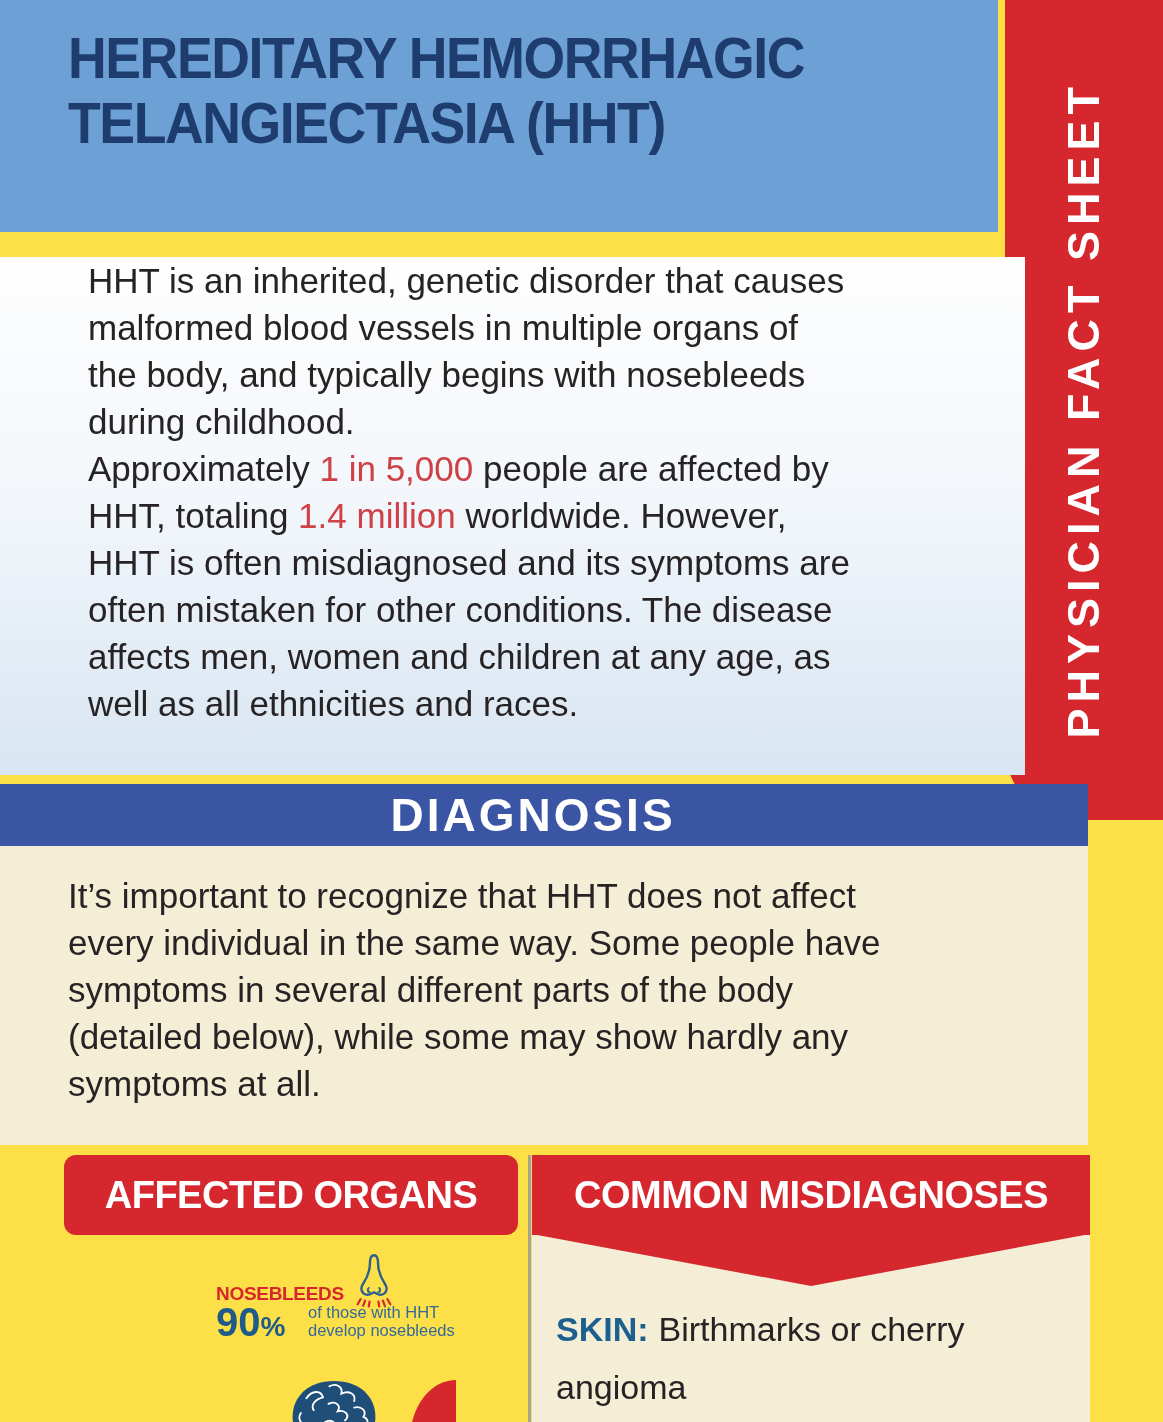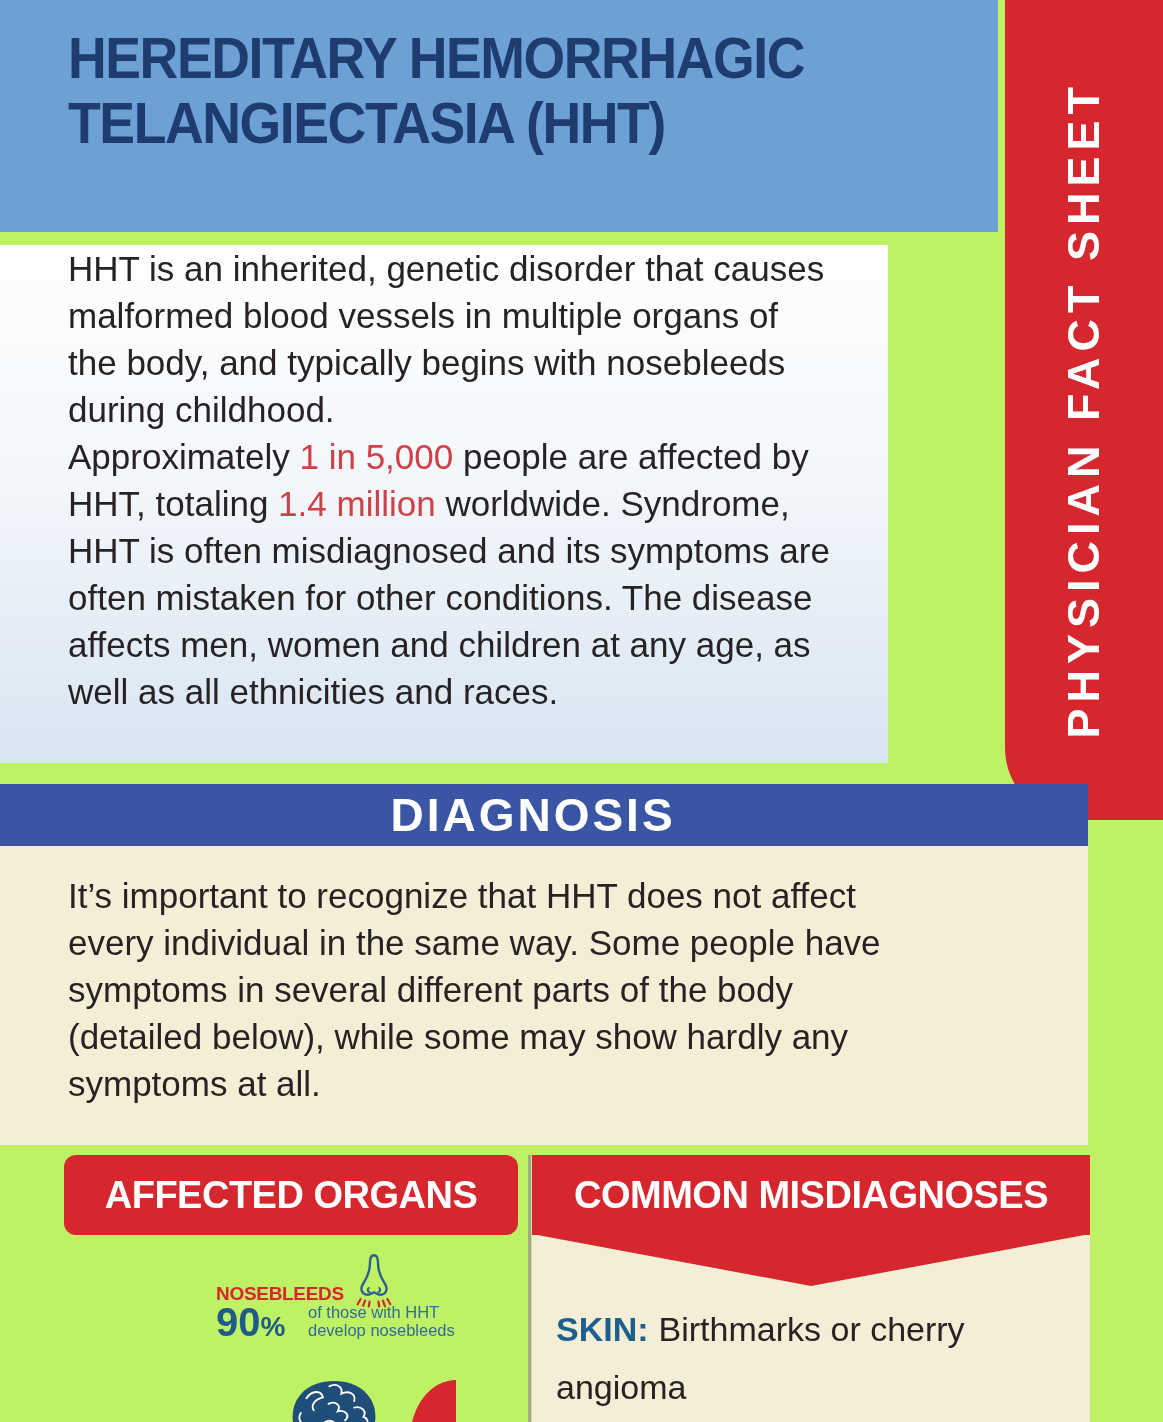--- a/index.html
+++ b/index.html
@@ -1,20 +1,20 @@
 <!DOCTYPE html>
 <html><head>
 <meta charset="utf-8">
 <style>
   html,body{margin:0;padding:0;background:#fff;}
   .page{
     position:relative;
     width:1163px;height:1422px;
     overflow:hidden;
-    background:#bef264;
+    background:#fde047;
     font-family:"Liberation Sans","DejaVu Sans",sans-serif;
   }
   
   .header-blue{
     position:absolute;left:0;top:0;width:998px;height:232px;
     background:#6DA1D6;
   }
   .page-title{
     position:absolute;left:68px;top:26px;
     font-size:57px;font-weight:700;line-height:65px;
@@ -36,22 +36,23 @@
     display:flex;align-items:center;justify-content:center;
   }
   .ribbon-label{
     writing-mode:vertical-rl;
     transform:rotate(180deg);
     color:#fff;font-size:45px;font-weight:700;letter-spacing:6px;
     white-space:nowrap;
   }
   
   .intro-panel{
-    position:absolute;left:0;top:245px;width:888px;height:518px;
+    position:absolute;left:0;top:257px;width:1005px;height:518px;
     background:linear-gradient(180deg,#FEFEFE 0%,#F3F7FB 45%,#D8E5F2 100%);
+    padding-left:20px;
   }
   .intro-panel p{
     margin:0;padding:0 0 0 68px;width:920px;
     font-size:35px;line-height:47px;color:#272324;
     white-space:pre-line;
   }
   .p1{padding-top:14px;}
   .p2{padding-top:26px;}
   .red-stat{color:#CE4146;}
   
@@ -146,21 +147,21 @@
   <div class="ribbon">
     <span class="ribbon-label">PHYSICIAN FACT SHEET</span>
   </div>
 
   <div class="intro-panel">
     <p class="p1">HHT is an inherited, genetic disorder that causes
 malformed blood vessels in multiple organs of
 the body, and typically begins with nosebleeds
 during childhood.</p>
     <p class="p2"><span>Approximately </span><span class="red-stat">1 in 5,000</span><span> people are affected by
-HHT, totaling </span><span class="red-stat">1.4 million</span><span> worldwide. Syndrome,
+HHT, totaling </span><span class="red-stat">1.4 million</span><span> worldwide. However,
 HHT is often misdiagnosed and its symptoms are
 often mistaken for other conditions. The disease
 affects men, women and children at any age, as
 well as all ethnicities and races.</span></p>
   </div>
 
   <div class="diagnosis-band">
     <span class="diagnosis-heading">DIAGNOSIS</span>
   </div>
 

